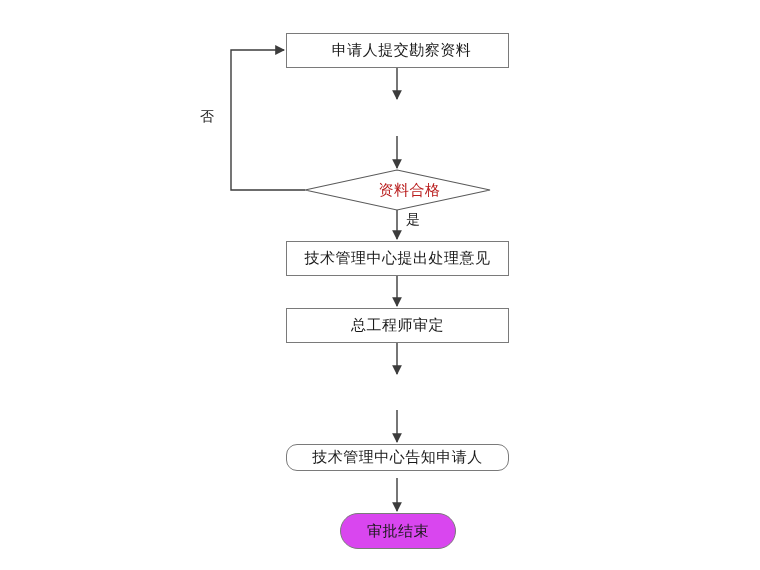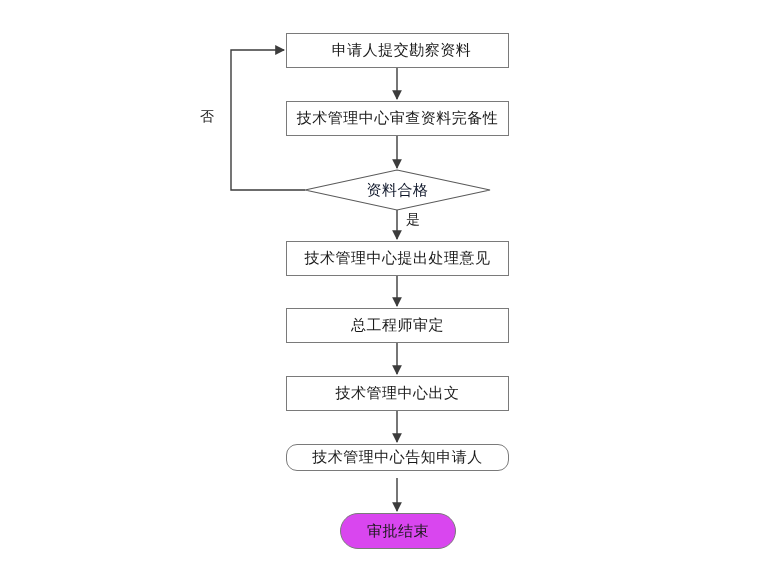--- a/index.html
+++ b/index.html
@@ -45,30 +45,30 @@
     background: #d946ef;
     border-radius: 19px;
     font-size: 15px;
     letter-spacing: 0.5px;
   }
   .decision-wrap {
     position: absolute;
   }
   .decision-wrap .dtext {
     position: absolute;
-    left: 0;
+    left: 12px;
     top: 0;
     width: 100%;
     height: 100%;
     display: flex;
     align-items: center;
     justify-content: center;
     font-size: 15px;
     letter-spacing: 0.5px;
-    color: #0f172a;
+    color: #b91c1c;
   }
   .edge-label {
     position: absolute;
     font-size: 14px;
     color: #1a1a1a;
     white-space: nowrap;
   }
 </style>
 </head>
 <body>
@@ -98,39 +98,33 @@
 
     <line x1="397" y1="478" x2="397" y2="511" stroke="#3c3c3c" stroke-width="1.4" marker-end="url(#arrow)"></line>
 
     <polygon points="397,170 490,190 397,210 305,190" fill="#ffffff" stroke="#5a5a5a" stroke-width="1.2"></polygon>
   </svg>
 
   <div class="node process" style="left:286px; top:33px; width:223px; height:35px;padding-left:8px;">
     <span>申请人提交勘察资料</span>
   </div>
 
-  <div class="node process" style="left:286px; top:101px; width:223px; height:35px;">
-    <span>技术管理中心审查资料完备性</span>
-  </div>
 
   <div class="decision-wrap" style="left:305px; top:170px; width:185px; height:40px;">
     <span class="dtext">资料合格</span>
   </div>
 
   <div class="node process" style="left:286px; top:308px; width:223px; height:35px;">
     <span>总工程师审定</span>
   </div>
 
   <div class="node process" style="left:286px; top:241px; width:223px; height:35px;">
     <span>技术管理中心提出处理意见</span>
   </div>
 
-  <div class="node process" style="left:286px; top:376px; width:223px; height:35px;">
-    <span>技术管理中心出文</span>
-  </div>
 
   <div class="node process" style="left:286px; top:444px; width:223px; height:27px;border-radius:11px;">
     <span>技术管理中心告知申请人</span>
   </div>
 
   <div class="node terminator" style="left:340px; top:513px; width:116px; height:36px;">
     <span>审批结束</span>
   </div>
 
   <div class="edge-label" style="left:200px; top:108px;">

